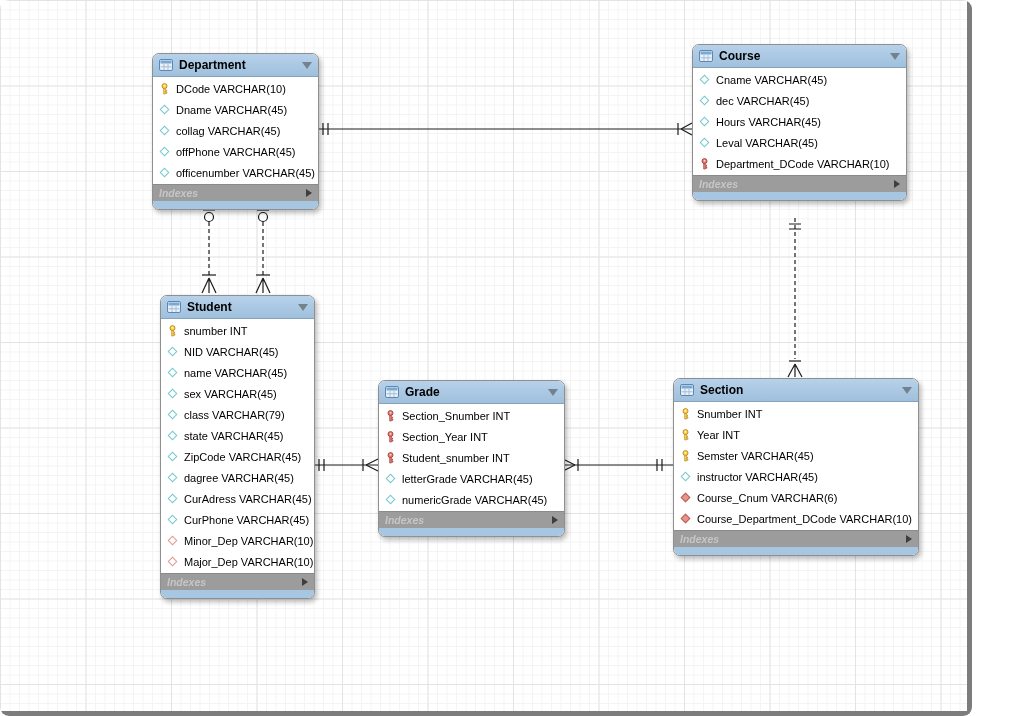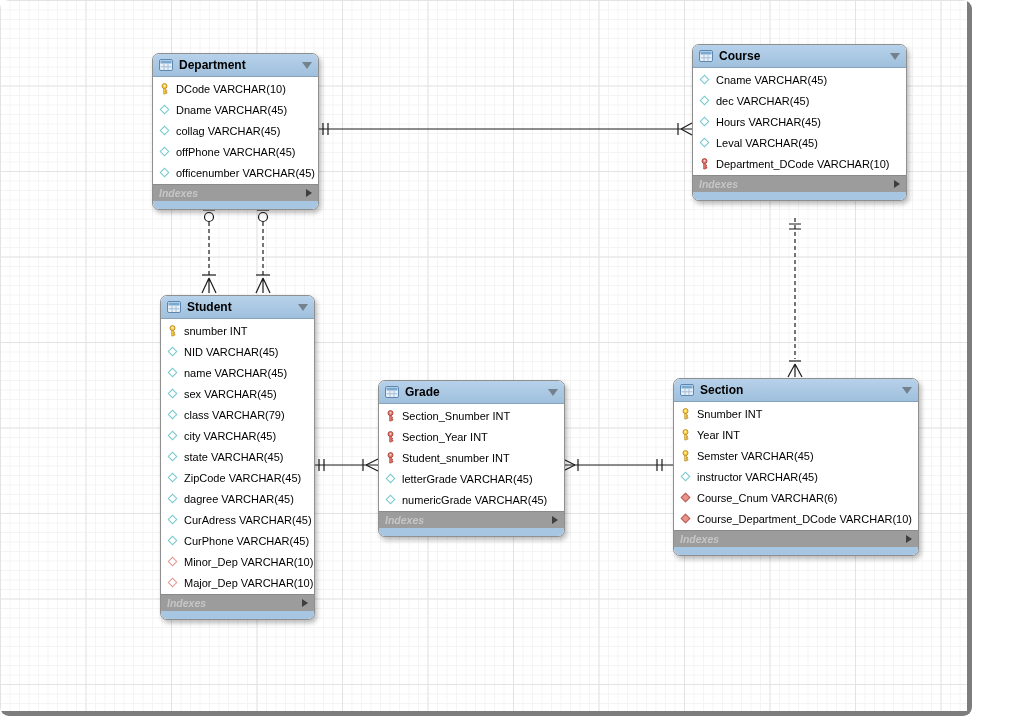--- a/index.html
+++ b/index.html
@@ -259,26 +259,20 @@
           <div class="row">
             <span class="row-ic">
               <span class="dia d-cyan"></span>
             </span>
             <span class="row-text">class VARCHAR(79)</span>
           </div>
           <div class="row">
             <span class="row-ic">
               <span class="dia d-cyan"></span>
             </span>
-            <span class="row-text">city VARCHAR(45)</span>
-          </div>
-          <div class="row">
-            <span class="row-ic">
-              <span class="dia d-cyan"></span>
-            </span>
             <span class="row-text">state VARCHAR(45)</span>
           </div>
           <div class="row">
             <span class="row-ic">
               <span class="dia d-cyan"></span>
             </span>
             <span class="row-text">ZipCode VARCHAR(45)</span>
           </div>
           <div class="row">
             <span class="row-ic">

